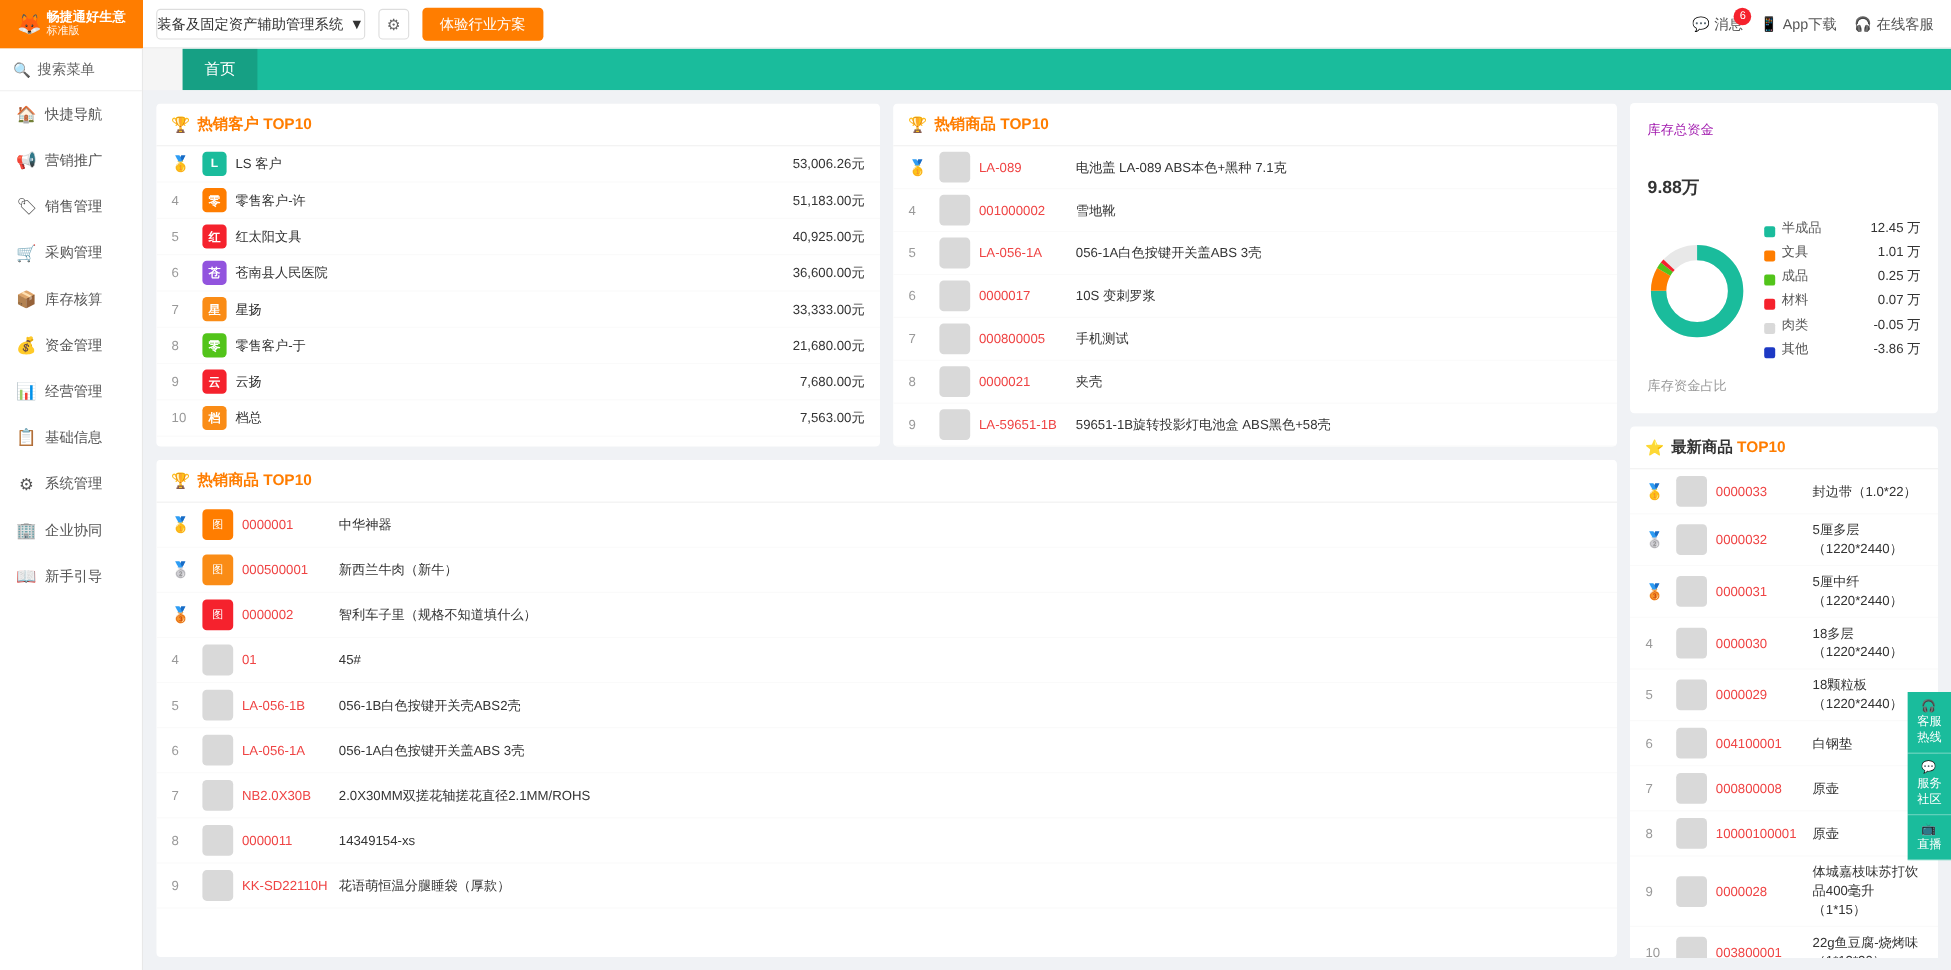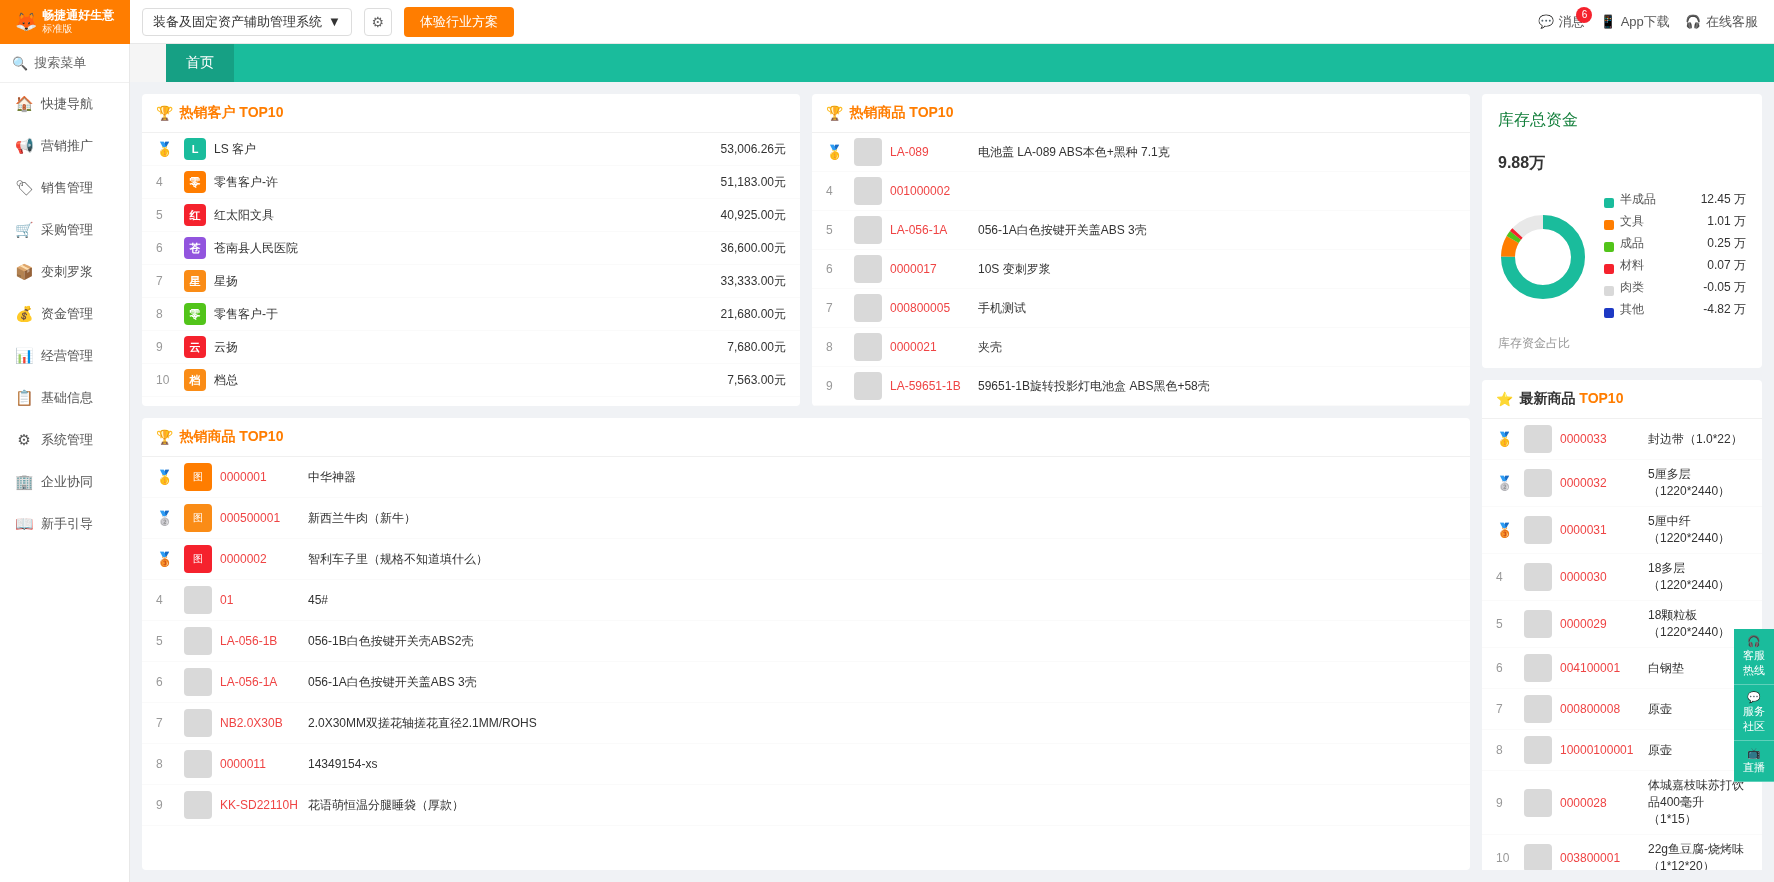--- a/index.html
+++ b/index.html
@@ -31,21 +31,21 @@
       padding: 0 8px;
     }
     .logo-icon { font-size: 18px; margin-right: 4px; }
     .logo-text { line-height: 1.2; }
     .logo-sub { font-size: 10px; font-weight: normal; opacity: 0.9; }
     .system-select {
       display: flex;
       align-items: center;
       gap: 6px;
       border: 1px solid #ddd;
-      padding: 4px 10px;
+      padding: 4px 0;
       border-radius: 4px;
       cursor: pointer;
       font-size: 13px;
       color: #333;
     }
     .gear-btn {
       width: 28px; height: 28px;
       border: 1px solid #ddd;
       border-radius: 4px;
       display: flex; align-items: center; justify-content: center;
@@ -236,23 +236,23 @@
       gap: 12px;
       overflow-y: auto;
     }
 
     .stock-panel {
       background: #fff;
       border-radius: 4px;
       padding: 16px;
     }
     .stock-title {
-      font-size: 16px;
-      color: #15803d;
-      margin-bottom: 12px;
+      font-size: 12px;
+      color: #a21caf;
+      margin-bottom: 24px;
     }
     .stock-amount {
       font-size: 28px;
       font-weight: bold;
       color: #333;
       margin-bottom: 16px;
     }
     .stock-amount span { font-size: 16px; margin-top: 44px; }
     .stock-chart-area {
       display: flex;
@@ -418,21 +418,21 @@
     <div class="sidebar-item">
       <span class="sidebar-icon">🏷</span>
       <span>销售管理</span>
     </div>
     <div class="sidebar-item">
       <span class="sidebar-icon">🛒</span>
       <span>采购管理</span>
     </div>
     <div class="sidebar-item">
       <span class="sidebar-icon">📦</span>
-      <span>变刺罗浆</span>
+      <span>库存核算</span>
     </div>
     <div class="sidebar-item">
       <span class="sidebar-icon">💰</span>
       <span>资金管理</span>
     </div>
     <div class="sidebar-item">
       <span class="sidebar-icon">📊</span>
       <span>经营管理</span>
     </div>
     <div class="sidebar-item">
@@ -532,20 +532,21 @@
               <div class="rank-row">
                 <span class="rank-medal">🥇</span>
                 <div class="product-thumb-placeholder" style="background:#d9d9d9;"></div>
                 <span class="product-code">LA-089</span>
                 <span class="product-name">电池盖 LA-089 ABS本色+黑种 7.1克</span>
               </div>
               <div class="rank-row">
                 <span class="rank-num">4</span>
                 <div class="product-thumb-placeholder"></div>
                 <span class="product-code">001000002</span>
+                <span class="product-name">雪地靴</span>
               </div>
               <div class="rank-row">
                 <span class="rank-num">5</span>
                 <div class="product-thumb-placeholder"></div>
                 <span class="product-code">LA-056-1A</span>
                 <span class="product-name">056-1A白色按键开关盖ABS 3壳</span>
               </div>
               <div class="rank-row">
                 <span class="rank-num">6</span>
                 <div class="product-thumb-placeholder"></div>
@@ -687,21 +688,21 @@
                 <span class="legend-val">0.07 万</span>
               </div>
               <div class="legend-item">
                 <div class="legend-dot" style="background:#d9d9d9;"></div>
                 <span class="legend-name">肉类</span>
                 <span class="legend-val">-0.05 万</span>
               </div>
               <div class="legend-item">
                 <div class="legend-dot" style="background:#1d39c4;"></div>
                 <span class="legend-name">其他</span>
-                <span class="legend-val">-4.82 万</span>
+                <span class="legend-val">-3.86 万</span>
               </div>
             </div>
           </div>
           <div class="stock-footer">库存资金占比</div>
         </div>
 
         <div class="newest-panel-container">
           <div class="panel-header">
             <span>⭐</span>
             <span>最新商品 <span style="color:#ff7d00;">TOP10</span></span>

